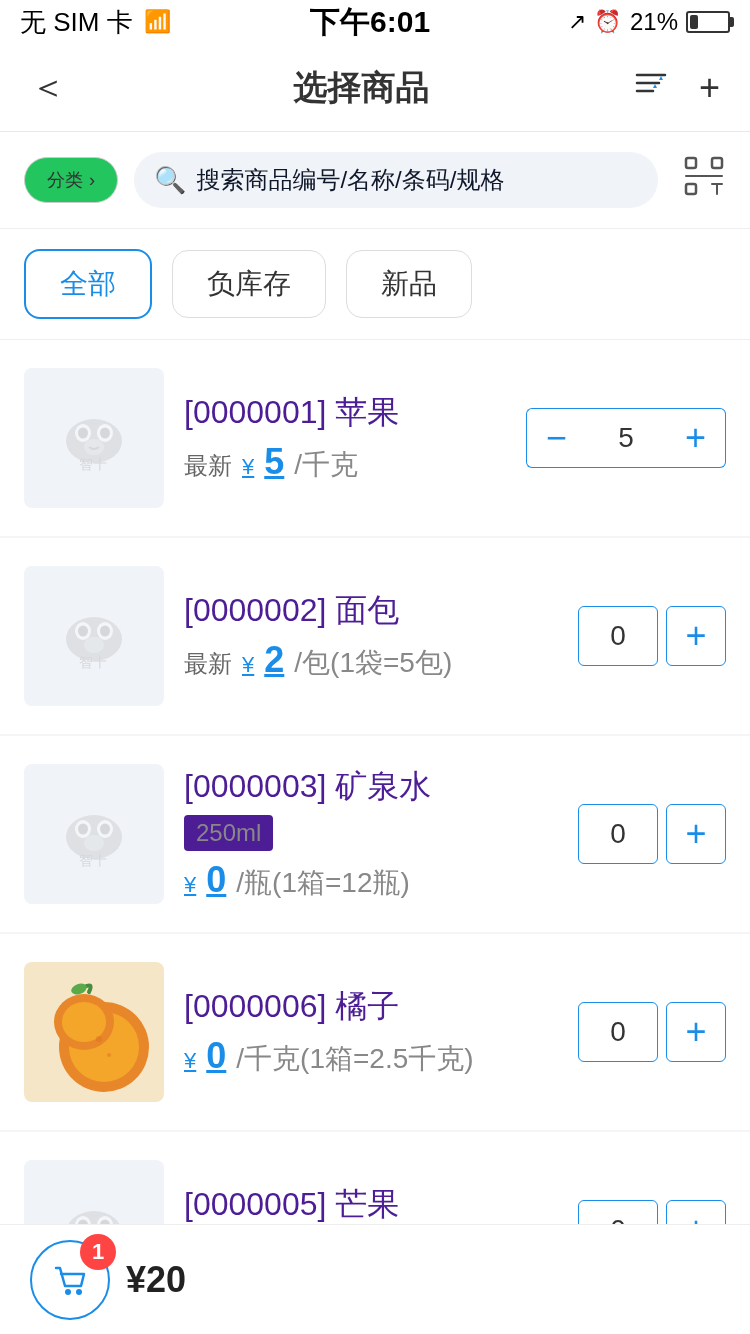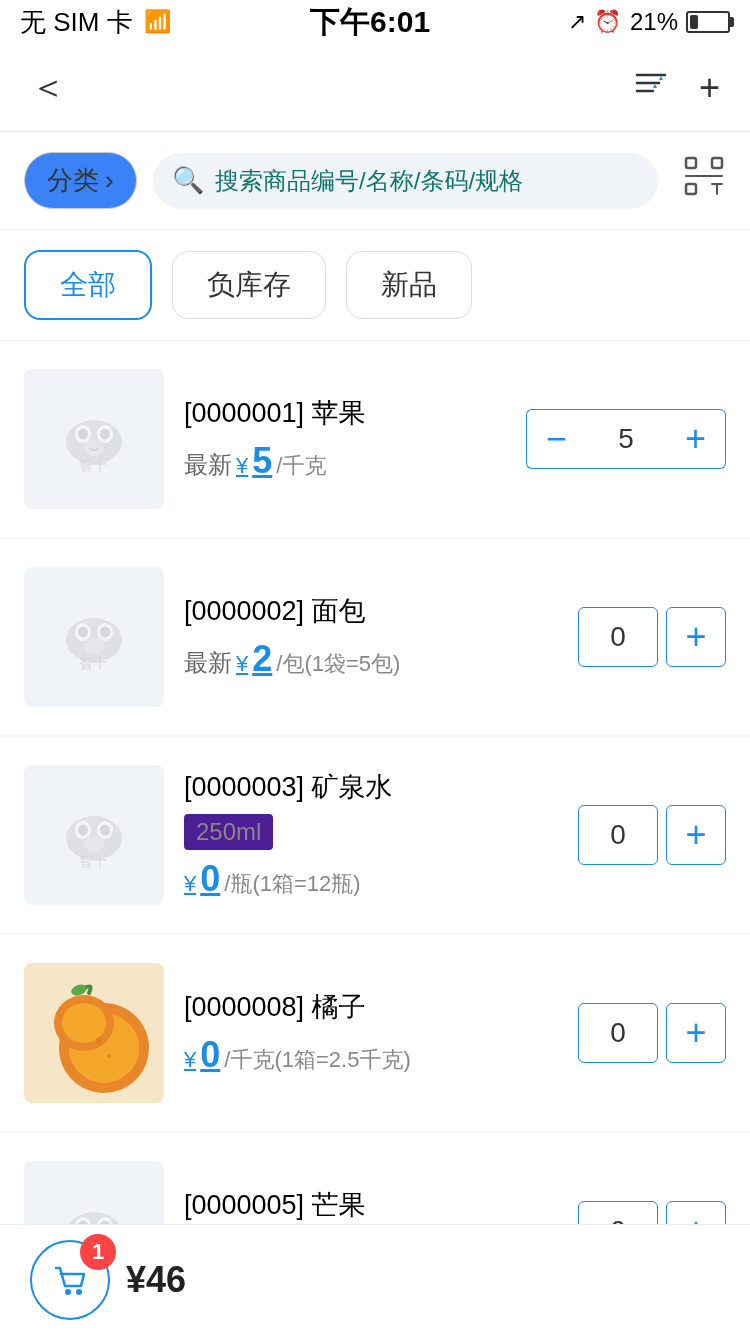--- a/index.html
+++ b/index.html
@@ -94,40 +94,40 @@
       padding: 20px 24px;
       display: flex;
       align-items: center;
       gap: 16px;
       border-bottom: 1px solid #eee;
     }
     .category-btn {
       border: 1px solid #ccc;
       border-radius: 30px;
       padding: 10px 22px;
-      font-size: 26px;
+      font-size: 18px;
       color: #333;
-      background: #3b82f6;
+      background: #22c55e;
       display: flex;
       align-items: center;
       gap: 6px;
       white-space: nowrap;
       cursor: pointer;
     }
     .search-box {
       flex: 1;
       display: flex;
       align-items: center;
       background: #f0f3f8;
       border-radius: 30px;
       padding: 12px 20px;
       gap: 10px;
     }
     .search-icon { color: #999; font-size: 26px; }
-    .search-input-placeholder { color: #0f766e; font-size: 24px; }
+    .search-input-placeholder { color: #0f172a; font-size: 24px; }
     .scan-icon {
       font-size: 36px;
       color: #555;
       cursor: pointer;
       padding-left: 8px;
     }
 
     
     .filter-tabs {
       background: #fff;
@@ -185,55 +185,55 @@
       justify-content: center;
       gap: 4px;
     }
     .owl-svg { opacity: 0.25; }
 
     .product-info {
       flex: 1;
       min-width: 0;
     }
     .product-name {
-      font-size: 27px;
-      color: #000000;
+      font-size: 32px;
+      color: #4c1d95;
       font-weight: 500;
       margin-bottom: 8px;
       line-height: 1.3;
     }
     .product-spec {
       font-size: 24px;
       color: #888;
       background: #4c1d95;
       display: inline-block;
       padding: 4px 12px;
       border-radius: 4px;
       margin-bottom: 8px;
     }
     .product-price {
       font-size: 24px;
       color: #666;
       display: flex;
       align-items: baseline;
-      gap: 4px;
+      gap: 10px;
     }
     .price-label { color: #666; }
     .price-currency {
       color: #1a8de8;
       font-size: 22px;
       text-decoration: underline;
     }
     .price-value {
       color: #1a8de8;
       font-size: 36px;
       font-weight: 700;
       text-decoration: underline;
     }
-    .price-unit { color: #888; font-size: 22px; }
+    .price-unit { color: #888; font-size: 28px; }
 
     
     .qty-control {
       display: flex;
       align-items: center;
       flex-shrink: 0;
     }
     .qty-btn {
       width: 60px;
       height: 60px;
@@ -351,20 +351,21 @@
     <span style="font-size:22px;">⏰</span>
     <span>21%</span>
     <div class="battery-icon">
       <div class="battery-fill"></div>
     </div>
   </div>
 </div>
 
 <div class="nav-bar">
   <span class="nav-back">＜</span>
+  <span class="nav-title">选择商品</span>
   <div class="nav-actions">
     <span class="nav-filter-icon">
       <svg width="36" height="36" viewBox="0 0 36 36" fill="none">
         <line x1="4" y1="10" x2="32" y2="10" stroke="#333" stroke-width="2.5" stroke-linecap="round"></line>
         <line x1="4" y1="18" x2="26" y2="18" stroke="#333" stroke-width="2.5" stroke-linecap="round"></line>
         <line x1="4" y1="26" x2="20" y2="26" stroke="#333" stroke-width="2.5" stroke-linecap="round"></line>
         <polygon points="26,15 30,15 28,11" fill="#1a8de8"></polygon>
         <polygon points="20,23 24,23 22,19" fill="#1a8de8"></polygon>
       </svg>
     </span>
@@ -498,21 +499,21 @@
         <circle cx="75" cy="80" r="35" fill="#f4a62a"></circle>
         <ellipse cx="55" cy="55" rx="30" ry="28" fill="#e8872a"></ellipse>
         <ellipse cx="55" cy="55" rx="22" ry="20" fill="#f4a62a"></ellipse>
         <path d="M60 25 Q65 15 55 20" stroke="#4a8c3f" stroke-width="4" fill="none" stroke-linecap="round"></path>
         <ellipse cx="50" cy="22" rx="8" ry="5" fill="#5aaa4a" transform="rotate(-20 50 22)"></ellipse>
         <circle cx="70" cy="72" r="3" fill="#e07020" opacity="0.5"></circle>
         <circle cx="80" cy="88" r="2" fill="#e07020" opacity="0.5"></circle>
       </svg>
     </div>
     <div class="product-info">
-      <div class="product-name">[0000008] 橘子</div>
+      <div class="product-name">[0000006] 橘子</div>
       <div class="product-price">
         <span class="price-currency">¥</span>
         <span class="price-value">0</span>
         <span class="price-unit">/千克(1箱=2.5千克)</span>
       </div>
     </div>
     <div class="qty-control">
       <input class="qty-input" value="0" readonly="" style="border: 1px solid rgb(26, 141, 232); border-radius: 6px; width: 80px;">
       <button class="qty-btn qty-btn-plus" style="border-radius:6px; border: 1px solid #1a8de8; margin-left:8px;">+</button>
     </div>
@@ -557,15 +558,15 @@
 <div class="bottom-bar">
   <div class="cart-section">
     <div class="cart-icon-wrap">
       <svg width="40" height="40" viewBox="0 0 40 40" fill="none">
         <path d="M6 8h4l5 18h16l3-12H11" stroke="#1a8de8" stroke-width="2.5" stroke-linecap="round" stroke-linejoin="round" fill="none"></path>
         <circle cx="18" cy="32" r="3" fill="#1a8de8"></circle>
         <circle cx="29" cy="32" r="3" fill="#1a8de8"></circle>
       </svg>
       <div class="cart-badge">1</div>
     </div>
-    <span class="cart-total">¥46</span>
+    <span class="cart-total">¥20</span>
   </div>
 </div>
 
 </body></html>

